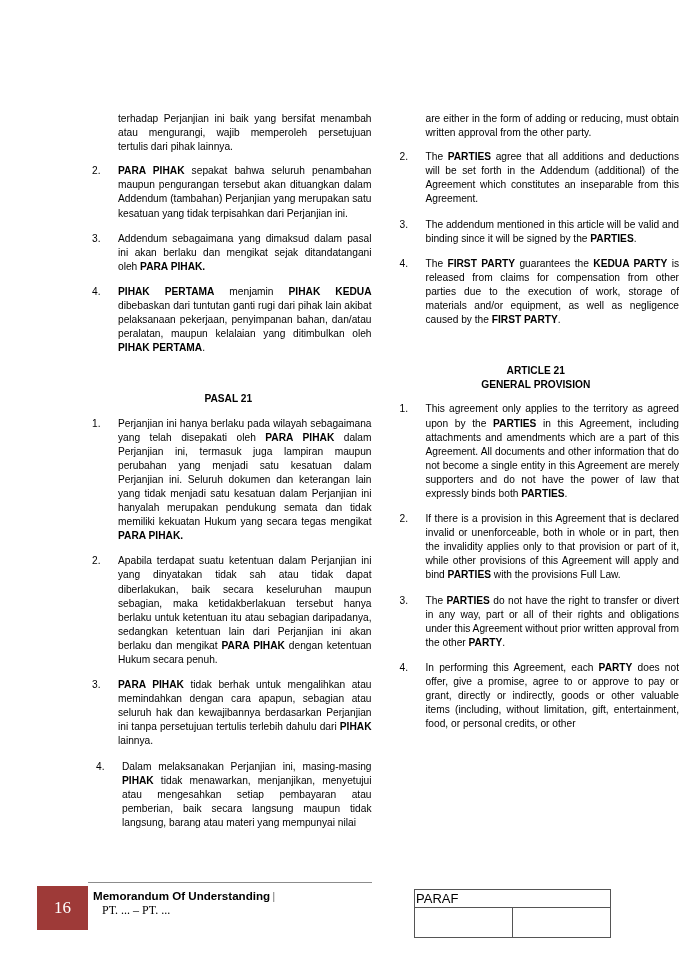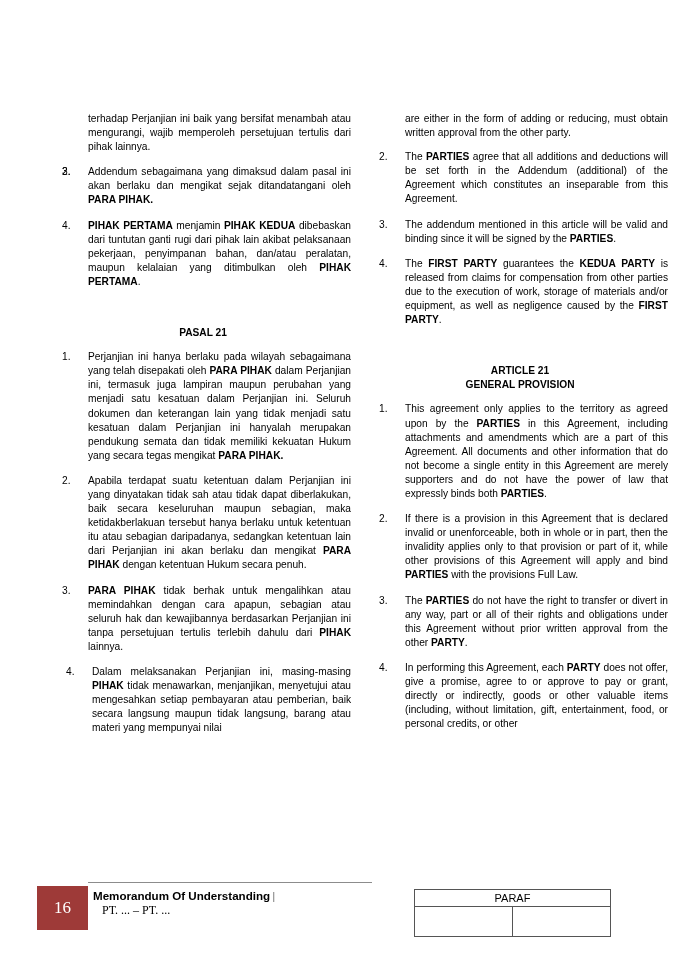--- a/index.html
+++ b/index.html
@@ -26,21 +26,21 @@
     position: absolute;
     left: 0; right: 0;
     top: 112px;
     display: flex;
     gap: 0px;
   }
   .col {
     width: 296px;
     padding: 0;
   }
-  .col.left  { margin-left: 55px; }
+  .col.left  { margin-left: 85px; }
   .col.right { margin-left: 21px; }
 
   
   p.para {
     margin: 0 0 10px 0;
     font-size: 10.2px;
     line-height: 14.1px;
     text-align: justify;
     text-justify: inter-word;
   }
@@ -143,41 +143,41 @@
   .paraf {
     position: absolute;
     left: 414px;
     top: 889px;
     width: 197px;
     border-collapse: collapse;
   }
   .paraf td {
     border: 1px solid #555;
     height: 24px;
-    font-size: 11px;
-    text-align: center;
+    font-size: 13px;
     vertical-align: middle;
   }
   .paraf td.hdr { height: 17px; }
   .paraf td.cell { width: 50%; height: 30px; }
 </style>
 </head>
 <body>
 
 <div class="page">
 
   <div class="columns">
 
     <div class="col left">
 
       <p class="para cont">terhadap Perjanjian ini baik yang bersifat menambah atau mengurangi, wajib memperoleh persetujuan tertulis dari pihak lainnya.</p>
 
       <ol class="numlist">
         <li>
           <span class="num">2.</span>
+          <span><b>PARA PIHAK</b> sepakat bahwa seluruh penambahan maupun pengurangan tersebut akan dituangkan dalam Addendum (tambahan) Perjanjian yang merupakan satu kesatuan yang tidak terpisahkan dari Perjanjian ini.</span>
         </li>
         <li>
           <span class="num">3.</span>
           <span>Addendum sebagaimana yang dimaksud dalam pasal ini akan berlaku dan mengikat sejak ditandatangani oleh <b>PARA PIHAK.</b></span>
         </li>
         <li>
           <span class="num">4.</span>
           <span><b>PIHAK PERTAMA</b> menjamin <b>PIHAK KEDUA</b> dibebaskan dari tuntutan ganti rugi dari pihak lain akibat pelaksanaan pekerjaan, penyimpanan bahan, dan/atau peralatan, maupun kelalaian yang ditimbulkan oleh <b>PIHAK PERTAMA</b>.</span>
         </li>
       </ol>

